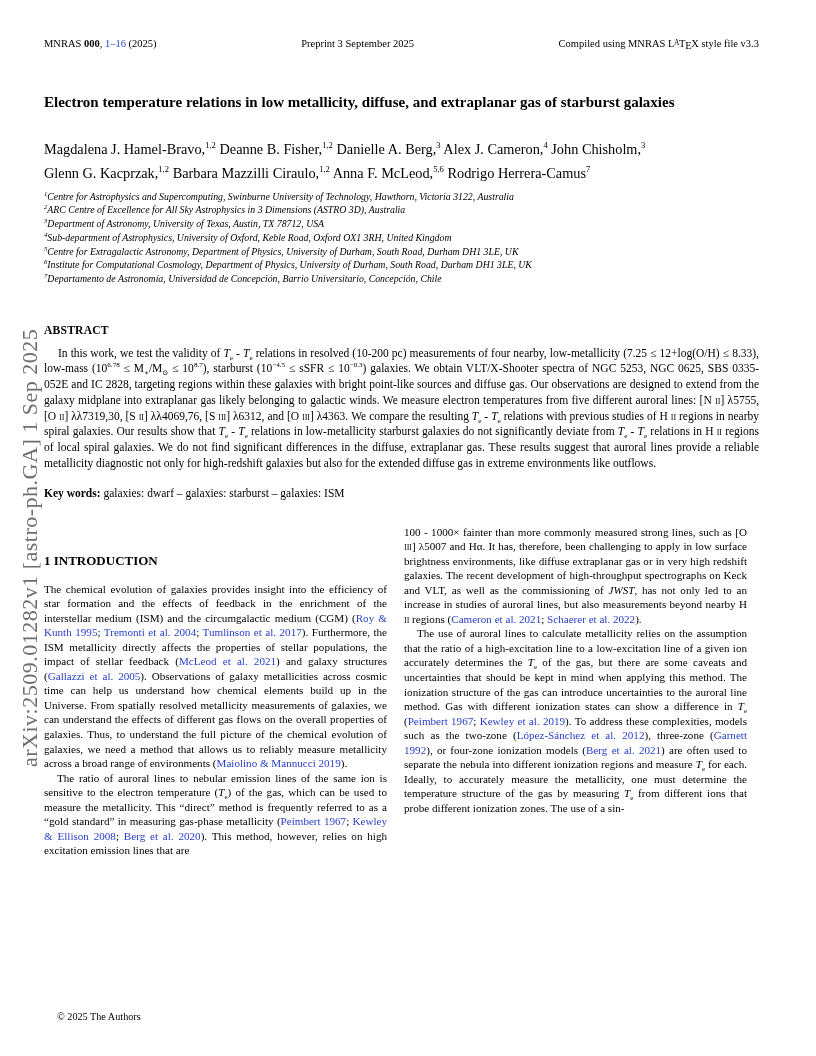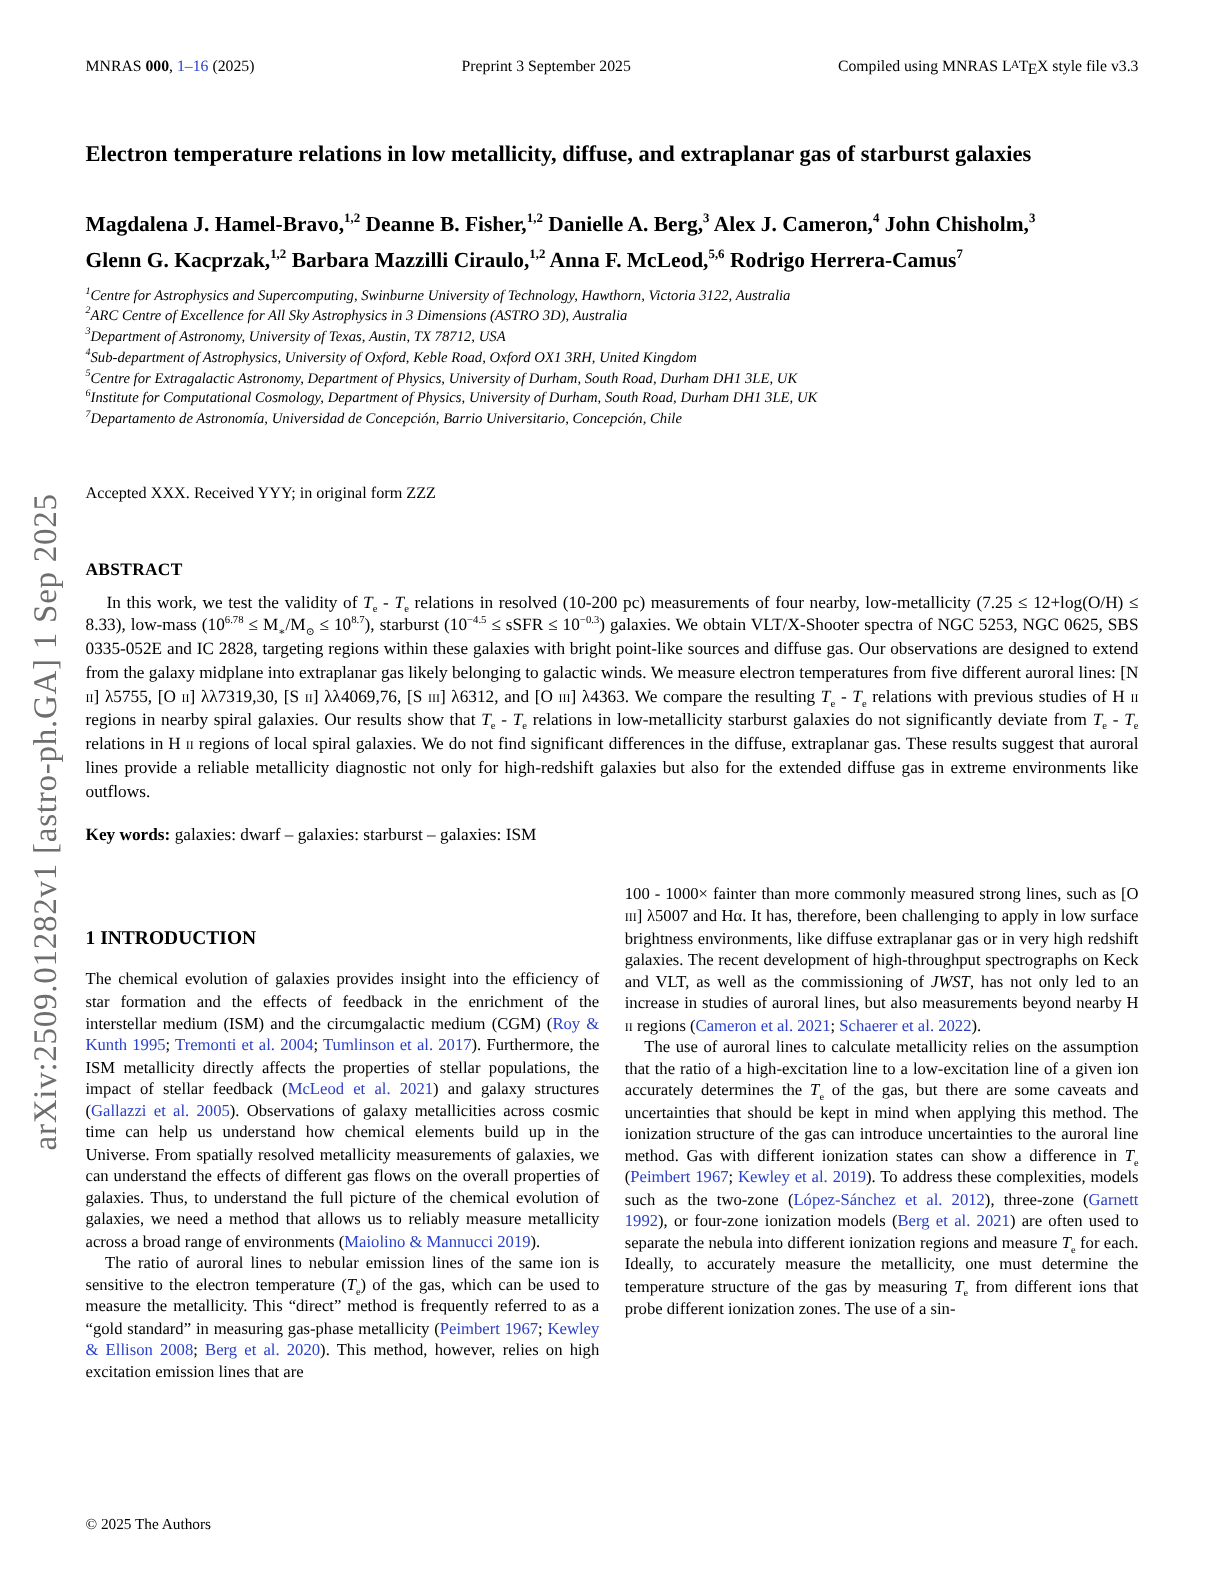--- a/index.html
+++ b/index.html
@@ -3,28 +3,28 @@
 <meta charset="utf-8">
 <style>
   * { margin:0; padding:0; box-sizing:border-box; }
   html,body { background:#ffffff; }
   .page {
     position:relative; width:816px; height:1056px; margin:0 auto;
     background:#ffffff; color:#000;
     font-family:"Liberation Serif","DejaVu Serif",serif;
     overflow:hidden;
   }
-  .content { position:absolute; left:57px; right:57px; top:0; }
+  .content { position:absolute; left:44px; right:57px; top:0; }
 
   .runhead { display:flex; justify-content:space-between; align-items:baseline; padding-top:38px; font-size:10.5px; }
   .runhead > span { white-space:nowrap; }
 
   .title { font-size:15px; font-weight:bold; margin-top:42px; line-height:1.27; }
 
-  .authors { margin-top:26px; font-size:14.3px; line-height:1.62;font-weight:bold; }
+  .authors { margin-top:26px; font-size:14.3px; line-height:1.62; }
   .authors sup { font-size:0.6em; }
 
   .affils { margin-top:5px; font-size:9.8px; font-style:italic; line-height:1.4; }
   .affil sup { font-size:0.68em; }
 
   .dates { margin-top:36px; font-size:10.8px; }
 
   .abs-head { margin-top:38px; font-size:11.6px; font-weight:bold; letter-spacing:0.2px; }
   .abs-body { margin-top:9px; font-size:11.5px; line-height:1.37; text-align:justify; text-indent:14px; }
   .keywords { margin-top:15px; font-size:11.5px; }
@@ -77,21 +77,20 @@
     <div class="affils">
       <div class="affil"><sup>1</sup><span>Centre for Astrophysics and Supercomputing, Swinburne University of Technology, Hawthorn, Victoria 3122, Australia</span></div>
       <div class="affil"><sup>2</sup><span>ARC Centre of Excellence for All Sky Astrophysics in 3 Dimensions (ASTRO 3D), Australia</span></div>
       <div class="affil"><sup>3</sup><span>Department of Astronomy, University of Texas, Austin, TX 78712, USA</span></div>
       <div class="affil"><sup>4</sup><span>Sub-department of Astrophysics, University of Oxford, Keble Road, Oxford OX1 3RH, United Kingdom</span></div>
       <div class="affil"><sup>5</sup><span>Centre for Extragalactic Astronomy, Department of Physics, University of Durham, South Road, Durham DH1 3LE, UK</span></div>
       <div class="affil"><sup>6</sup><span>Institute for Computational Cosmology, Department of Physics, University of Durham, South Road, Durham DH1 3LE, UK</span></div>
       <div class="affil"><sup>7</sup><span>Departamento de Astronomía, Universidad de Concepción, Barrio Universitario, Concepción, Chile</span></div>
     </div>
 
-    <div class="dates">Accepted XXX. Received YYY; in original form ZZZ</div>
 
     <div class="abstract">
       <div class="abs-head">ABSTRACT</div>
       <p class="abs-body"><span>In this work, we test the validity of </span><span class="i">T</span><sub>e</sub><span> - </span><span class="i">T</span><sub>e</sub><span> relations in resolved (10-200 pc) measurements of four nearby, low-metallicity (7.25 ≤ 12+log(O/H) ≤ 8.33), low-mass (10</span><sup>6.78</sup><span> ≤ M</span><sub>∗</sub><span>/M</span><sub>⊙</sub><span> ≤ 10</span><sup>8.7</sup><span>), starburst (10</span><sup>−4.5</sup><span> ≤ sSFR ≤ 10</span><sup>−0.3</sup><span>) galaxies. We obtain VLT/X-Shooter spectra of NGC 5253, NGC 0625, SBS 0335-052E and IC 2828, targeting regions within these galaxies with bright point-like sources and diffuse gas. Our observations are designed to extend from the galaxy midplane into extraplanar gas likely belonging to galactic winds. We measure electron temperatures from five different auroral lines: [N </span><span class="sc">ii</span><span>] λ5755, [O </span><span class="sc">ii</span><span>] λλ7319,30, [S </span><span class="sc">ii</span><span>] λλ4069,76, [S </span><span class="sc">iii</span><span>] λ6312, and [O </span><span class="sc">iii</span><span>] λ4363. We compare the resulting </span><span class="i">T</span><sub>e</sub><span> - </span><span class="i">T</span><sub>e</sub><span> relations with previous studies of H </span><span class="sc">ii</span><span> regions in nearby spiral galaxies. Our results show that </span><span class="i">T</span><sub>e</sub><span> - </span><span class="i">T</span><sub>e</sub><span> relations in low-metallicity starburst galaxies do not significantly deviate from </span><span class="i">T</span><sub>e</sub><span> - </span><span class="i">T</span><sub>e</sub><span> relations in H </span><span class="sc">ii</span><span> regions of local spiral galaxies. We do not find significant differences in the diffuse, extraplanar gas. These results suggest that auroral lines provide a reliable metallicity diagnostic not only for high-redshift galaxies but also for the extended diffuse gas in extreme environments like outflows.</span></p>
       <p class="keywords"><span class="b">Key words:</span> <span>galaxies: dwarf – galaxies: starburst – galaxies: ISM</span></p>
     </div>
 
     <div class="twocol">
       <div class="col">
         <h2 class="sec-head">1 INTRODUCTION</h2>

